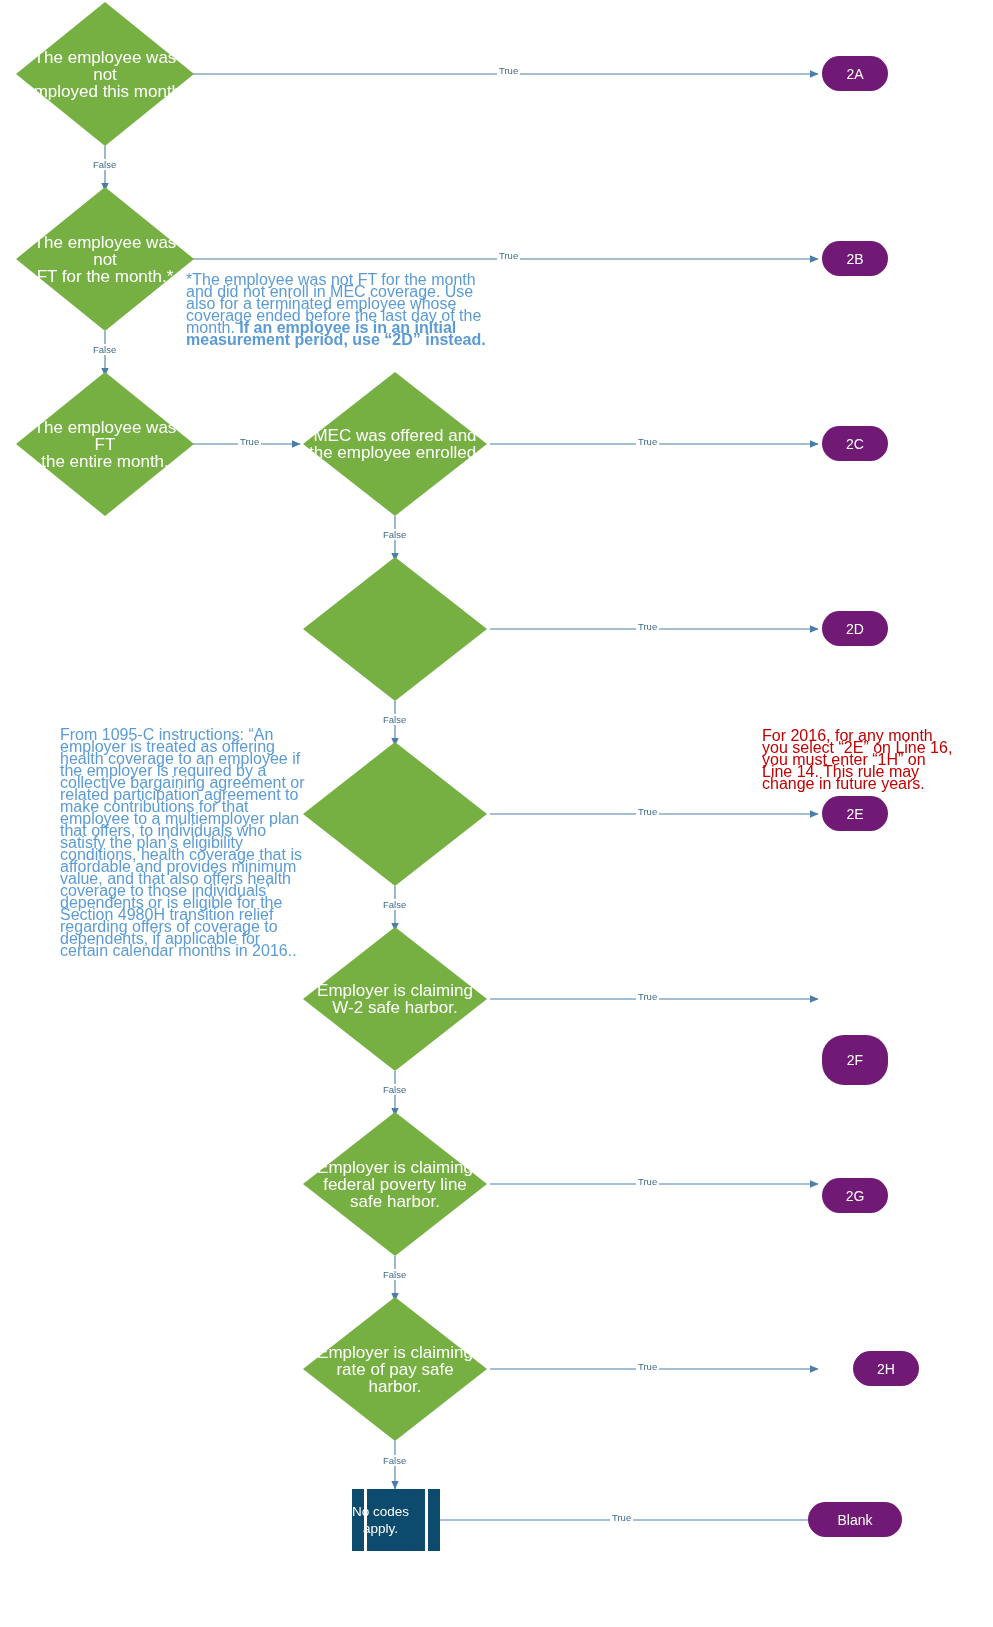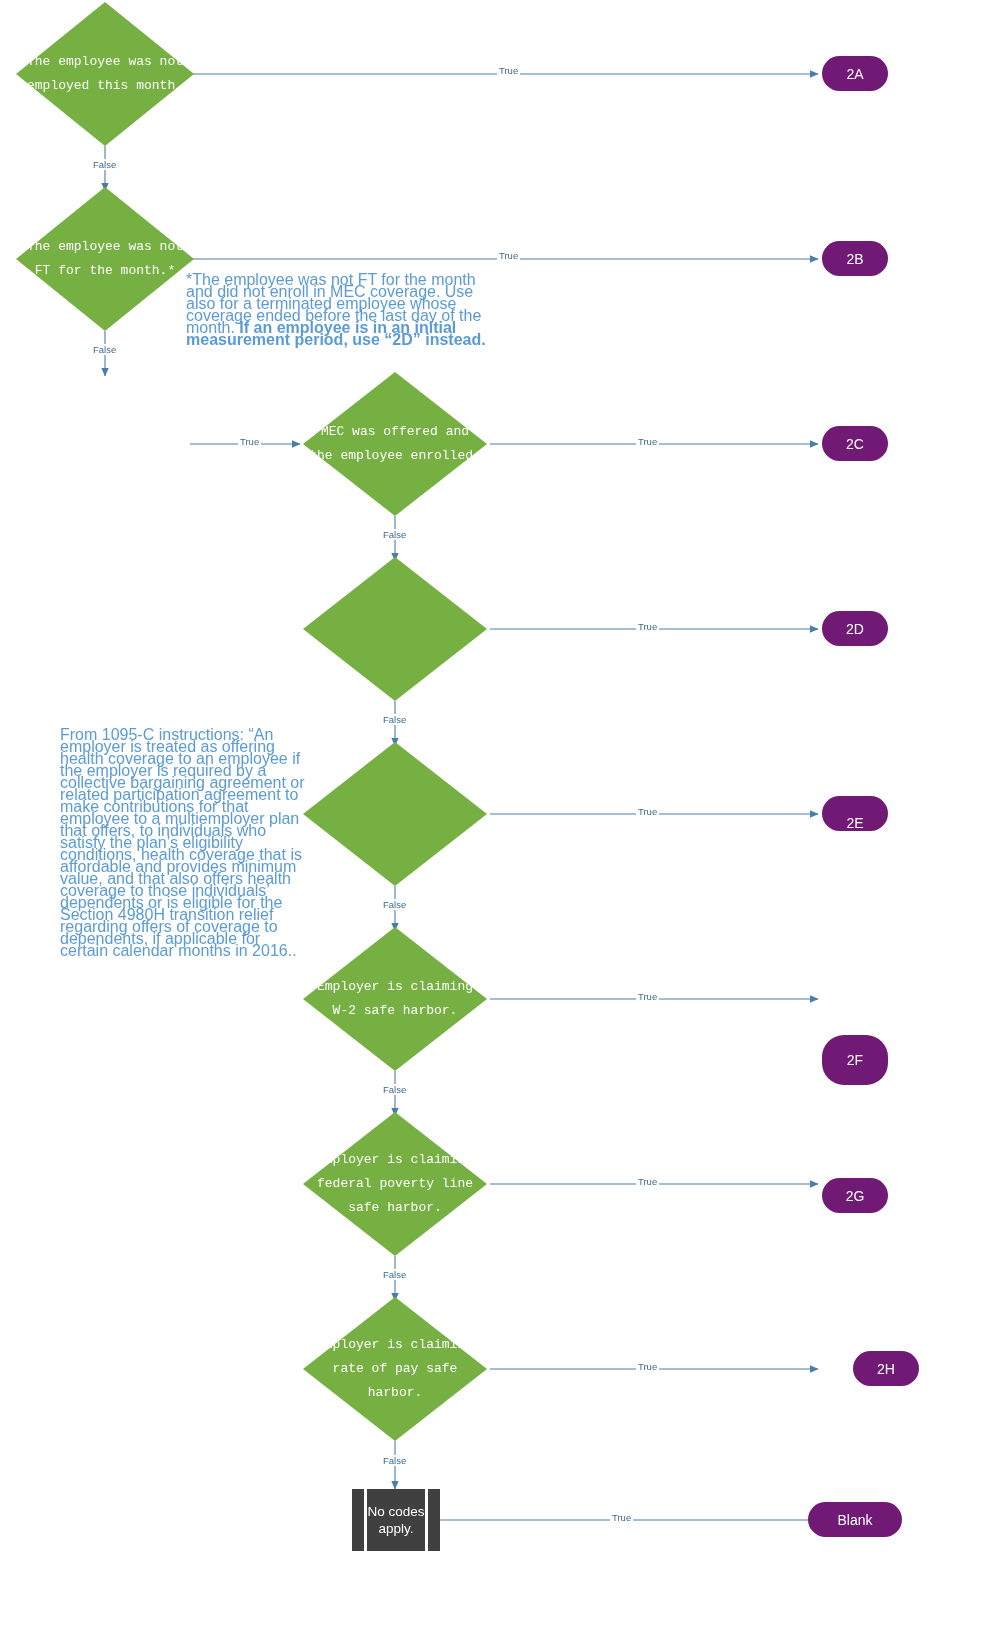--- a/index.html
+++ b/index.html
@@ -9,28 +9,28 @@
   svg#wires{position:absolute;left:0;top:0;width:993px;height:1627px;overflow:visible;}
 
   .node{position:absolute;box-sizing:border-box;}
 
   
   .diamond{display:flex;align-items:center;justify-content:center;}
   .diamond .dshape{position:absolute;left:0;top:0;width:100%;height:100%;
       background:#76B043;
       clip-path:polygon(50% 0%,100% 50%,50% 100%,0% 50%);}
   .diamond .dtext{position:relative;z-index:2;color:#ffffff;text-align:center;
-      font-size:13px;line-height:24px;padding:0 6px;white-space:pre-line;font-family:Liberation Mono, monospace;}
+      font-size:17px;line-height:17px;padding:0 6px;white-space:pre-line;}
 
   
   .pill{background:#701a75;border-radius:22px;display:flex;align-items:center;
         justify-content:center;color:#fff;font-size:14px;}
 
   
-  .predef{background:#404040;display:flex;align-items:center;justify-content:center;}
+  .predef{background:#0c4a6e;display:flex;align-items:center;}
   .predef .bar{position:absolute;top:0;bottom:0;width:3px;background:#ffffff;}
   .predef .bar.l{left:12px;}
   .predef .bar.r{right:12px;}
   .predef .ptext{position:relative;z-index:2;color:#ffffff;font-size:13.5px;
         line-height:17px;text-align:center;white-space:pre-line;}
 
   
   .elabel{position:absolute;font-size:9.5px;color:#3E6B8A;background:#fff;
           padding:0 2px;white-space:nowrap;}
 
@@ -115,20 +115,25 @@
     <div class="dtext">The employee was not
 employed this month.</div>
   </div>
 
   <div class="node diamond" style="left:16px;top:187px;width:178px;height:144px;">
     <div class="dshape"></div>
     <div class="dtext">The employee was not
 FT for the month.*</div>
   </div>
 
+  <div class="node diamond" style="left:16px;top:372px;width:178px;height:144px;">
+    <div class="dshape"></div>
+    <div class="dtext">The employee was FT
+the entire month.</div>
+  </div>
 
   <div class="node diamond" style="left:303px;top:372px;width:184px;height:144px;">
     <div class="dshape"></div>
     <div class="dtext">MEC was offered and
 the employee enrolled.</div>
   </div>
 
   <div class="node diamond" style="left:303px;top:557px;width:184px;height:144px;">
     <div class="dshape"></div>
   </div>
@@ -168,21 +173,21 @@
   </div>
   <div class="node pill" style="left:822px;top:241px;width:66px;height:35px;">
     <span>2B</span>
   </div>
   <div class="node pill" style="left:822px;top:426px;width:66px;height:35px;">
     <span>2C</span>
   </div>
   <div class="node pill" style="left:822px;top:611px;width:66px;height:35px;">
     <span>2D</span>
   </div>
-  <div class="node pill" style="left:822px;top:796px;width:66px;height:35px;align-items:flex-end;">
+  <div class="node pill" style="left:822px;top:796px;width:66px;height:35px;">
     <span>2E</span>
   </div>
   <div class="node pill" style="left:822px;top:1035px;width:66px;height:50px;">
     <span>2F</span>
   </div>
   <div class="node pill" style="left:822px;top:1166px;width:66px;height:35px;margin-top:12px;">
     <span>2G</span>
   </div>
   <div class="node pill" style="left:853px;top:1351px;width:66px;height:35px;">
     <span>2H</span>
@@ -191,14 +196,15 @@
     <span>Blank</span>
   </div>
 
   <div class="annot blue" style="left:186px;top:262px;width:300px;">
     <span>*The employee was not FT for the month and did not enroll in MEC coverage. Use also for a terminated employee whose coverage ended before the last day of the month. </span><b>If an employee is in an initial measurement period, use “2D” instead.</b>
   </div>
 
   <div class="annot blue" style="left:60px;top:729px;width:250px;white-space:normal;">From 1095-C instructions:
 “An employer is treated as offering health coverage to an employee if the employer is required by a collective bargaining agreement or related participation agreement to make contributions for that employee to a multiemployer plan that offers, to individuals who satisfy the plan’s eligibility conditions, health coverage that is affordable and provides minimum value, and that also offers health coverage to those individuals’ dependents or is eligible for the Section 4980H transition relief regarding offers of coverage to dependents, if applicable for certain calendar months in 2016..</div>
 
+  <div class="annot red" style="left:762px;top:730px;width:196px;white-space:normal;">For 2016, for any month you select “2E” on Line 16, you must enter “1H” on Line 14. This rule may change in future years.</div>
 
 </div>
 
 </body></html>

